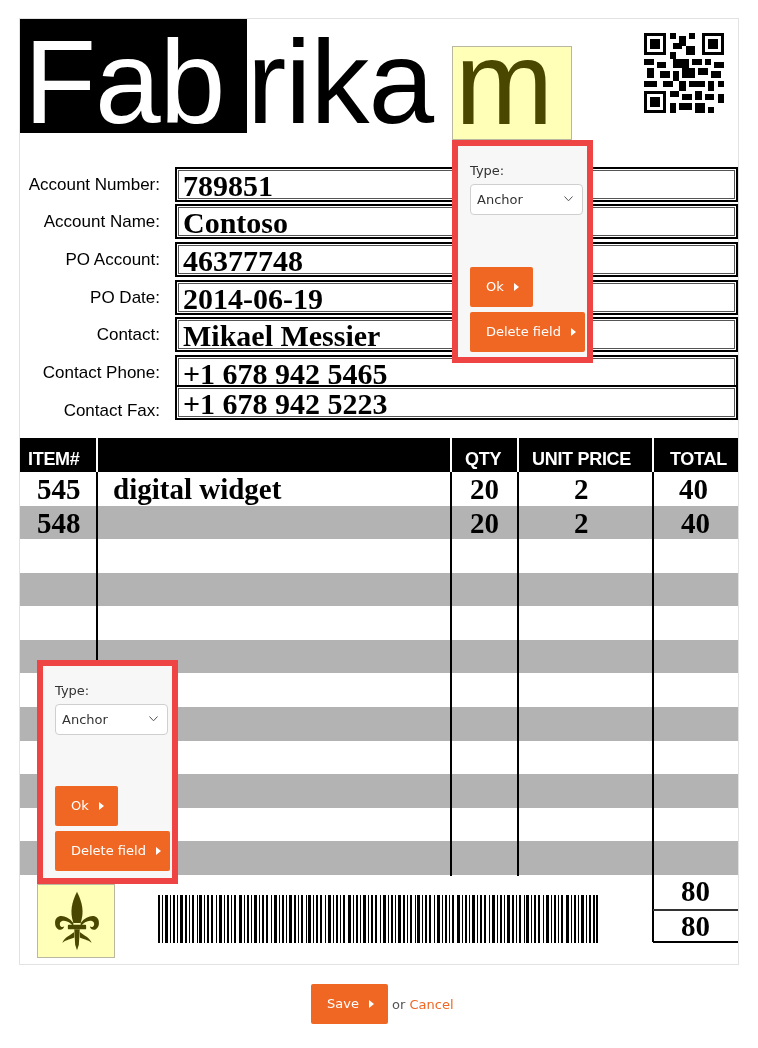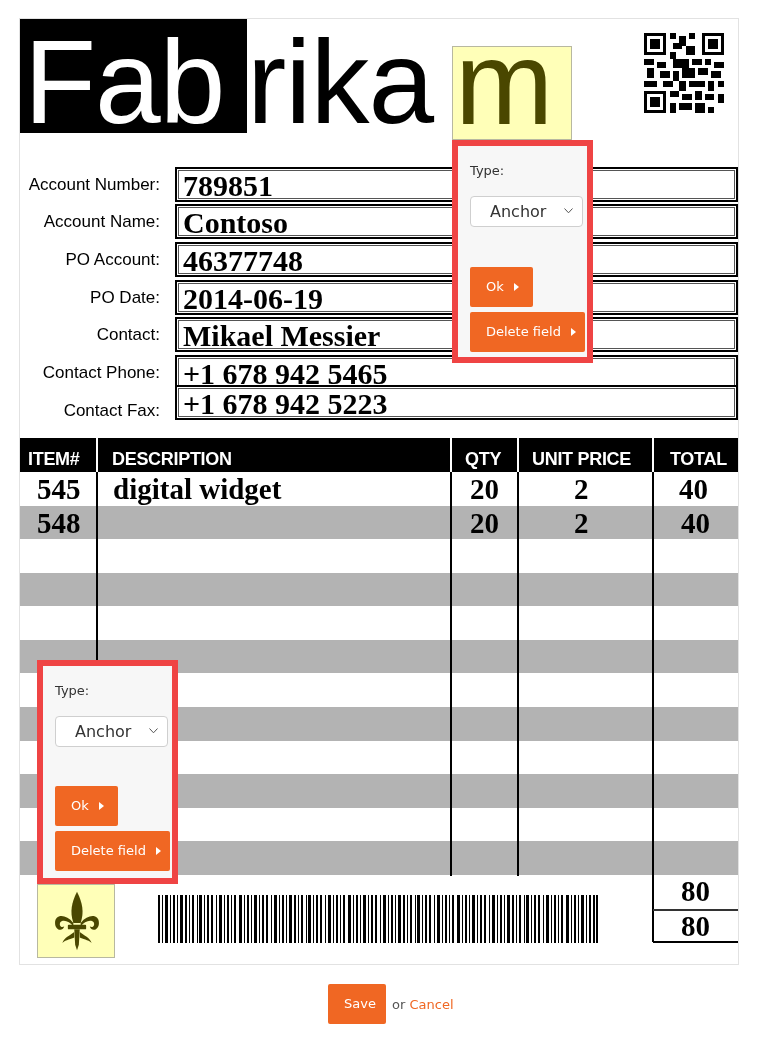--- a/index.html
+++ b/index.html
@@ -33,21 +33,21 @@
 
   .total-box { position: absolute; left: 653px; width: 85px; height: 33px; font-family: "Liberation Serif", serif; font-weight: bold; font-size: 29px; line-height: 33px; text-align: center; }
 
   .barcode { position: absolute; left: 158px; top: 895px; width: 440px; height: 48px; }
 
   .fleur-box { position: absolute; left: 37px; top: 884px; width: 78px; height: 74px; background: #ffffb8; border: 1px solid #b8b8a0; }
 
   
   .popup { position: absolute; background: #f7f7f7; border: 6px solid #ef4444; font-family: "DejaVu Sans", sans-serif; }
   .popup-label { position: absolute; left: 12px; top: 17px; font-size: 13px; color: #333; }
-  .popup-select { position: absolute; left: 12px; top: 38px; width: 113px; height: 31px; background: #fff; border: 1px solid #cfcfcf; border-radius: 4px; font-size: 16px; color: #333; line-height: 29px; padding-left: 19px; cursor: pointer; margin-top: 12px; }
+  .popup-select { position: absolute; left: 12px; top: 38px; width: 113px; height: 31px; background: #fff; border: 1px solid #cfcfcf; border-radius: 4px; font-size: 13px; color: #333; line-height: 29px; padding-left: 6px; cursor: pointer; }
   .chev { position: absolute; right: 9px; top: 11px; width: 9px; height: 6px; }
   .btn { position: absolute; background: #f06723; color: #fff; border-radius: 2px; font-family: "DejaVu Sans", sans-serif; font-size: 13px; height: 40px; line-height: 40px; padding-left: 16px; cursor: pointer; white-space: nowrap; }
   .btn .tri { display: inline-block; width: 0; height: 0; border-top: 4px solid transparent; border-bottom: 4px solid transparent; border-left: 5px solid #fff; margin-left: 10px; vertical-align: middle; position: relative; top: -1px; }
 
   .footer-or { position: absolute; left: 392px; top: 997px; font-family: "DejaVu Sans", sans-serif; font-size: 13px; color: #555; }
   .cancel-link { color: #f06723; cursor: pointer; }
 </style>
 </head>
 <body>
 
@@ -139,21 +139,20 @@
     <span class="field-value">+1 678 942 5465</span>
   </div>
 
 <span class="field-label" style="top:401px;">Contact Fax:</span>
 <div class="field-box" style="top:385px;">
     <span class="field-value">+1 678 942 5223</span>
   </div>
 
 <div class="tbl-head">
   <span class="th" style="left:8px;">ITEM#</span>
-  <span class="th" style="left:92px;">DESCRIPTION</span>
   <span class="th" style="left:445px;">QTY</span>
   <span class="th" style="left:512px;">UNIT PRICE</span>
   <span class="th" style="left:650px;">TOTAL</span>
   <div style="position:absolute;left:76px;top:0;width:2px;height:34px;background:#fff;"></div>
   <div style="position:absolute;left:430px;top:0;width:2px;height:34px;background:#fff;"></div>
   <div style="position:absolute;left:497px;top:0;width:2px;height:34px;background:#fff;"></div>
   <div style="position:absolute;left:632px;top:0;width:2px;height:34px;background:#fff;"></div>
 </div>
 
 <div class="row white" style="top:472px;">
@@ -348,16 +347,16 @@
       </svg>
   </div>
   <div class="btn" style="left:12px;top:120px;width:63px;">
     <span>Ok</span><span class="tri"></span>
   </div>
   <div class="btn" style="left:12px;top:165px;width:115px;">
     <span>Delete field</span><span class="tri"></span>
   </div>
 </div>
 
-<div class="btn" style="left:328px;top:984px;width:58px;">
+<div class="btn" style="left:311px;top:984px;width:77px;">
   <span>Save</span><span class="tri"></span>
 </div>
 <span class="footer-or"><span>or</span> <span class="cancel-link">Cancel</span></span>
 
 </body></html>

